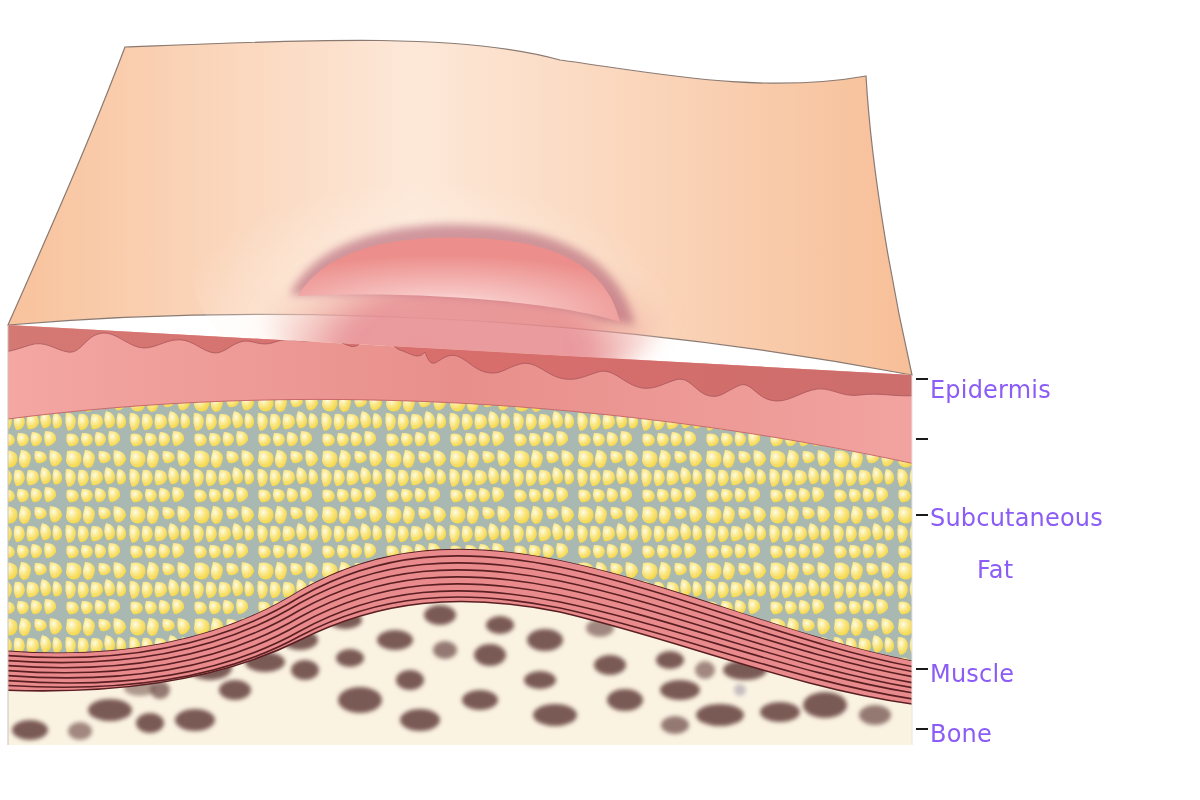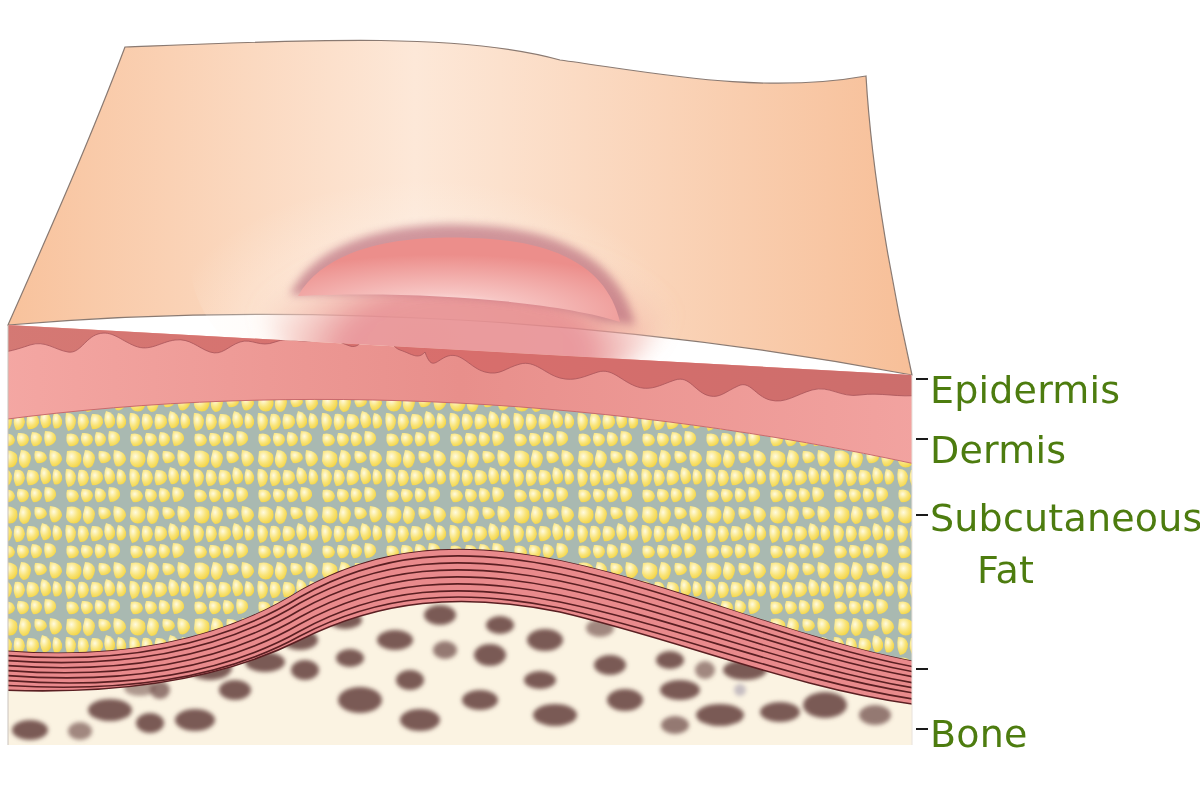--- a/index.html
+++ b/index.html
@@ -1,18 +1,18 @@
 <!DOCTYPE html>
 <html><head>
 <meta charset="utf-8">
 <style>
   html, body { margin:0; padding:0; background:#ffffff; }
   body { width:1200px; height:800px; position:relative; overflow:hidden; font-family:"DejaVu Sans", sans-serif; }
   #illustration { position:absolute; left:0; top:0; width:1200px; height:800px; }
-  .label { position:absolute; left:916px; font-family:"DejaVu Sans", sans-serif; font-size:38px; color:#4d7c0f; line-height:36px; white-space:nowrap; letter-spacing:0.2px; }
+  .label { position:absolute; left:916px; font-family:"DejaVu Sans", sans-serif; font-size:24px; color:#8b5cf6; line-height:36px; white-space:nowrap; letter-spacing:0.2px; }
   .label .tick { display:inline-block; width:12px; height:2px; background:#1a1a1a; vertical-align:top; margin-top:6px; margin-right:2px; }
   .label .text { display:inline-block; }
 </style>
 </head>
 <body>
 
 <svg id="illustration" viewBox="0 0 1200 800" xmlns="http://www.w3.org/2000/svg">
   <defs>
     <linearGradient id="skinGrad" x1="0" y1="0" x2="1" y2="0">
       <stop offset="0" stop-color="#f8c29c"></stop>
@@ -164,26 +164,26 @@
   </g>
 
   <path d="M8 325 L8 745" stroke="#c9c2bc" stroke-width="1"></path>
   <path d="M912 375 L912 745" stroke="#e8e2dc" stroke-width="1"></path>
 </svg>
 
 <div class="label" style="top:372px;">
   <span class="tick"></span><span class="text">Epidermis</span>
 </div>
 <div class="label" style="top:432px;">
-  <span class="tick"></span><span class="text">Dermis</span>
+  <span class="tick"></span>
 </div>
 <div class="label" style="top:500px;text-align:right;">
   <span class="tick" style="margin-top:14px;"></span><span class="text">Subcutaneous</span>
 </div>
 <div class="label" style="top:552px; left:977px;">
   <span class="text">Fat</span>
 </div>
 <div class="label" style="top:656px;">
-  <span class="tick" style="margin-top:12px;"></span>
+  <span class="tick" style="margin-top:12px;"></span><span class="text">Muscle</span>
 </div>
 <div class="label" style="top:716px;">
   <span class="tick" style="margin-top:12px;"></span><span class="text">Bone</span>
 </div>
 
 </body></html>

